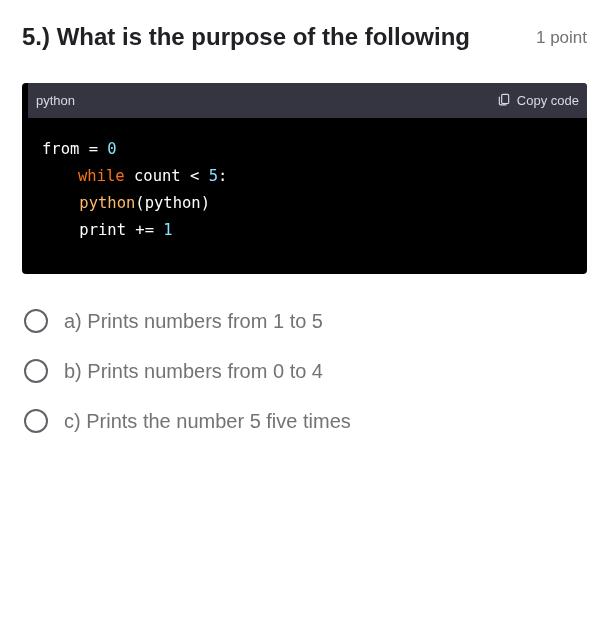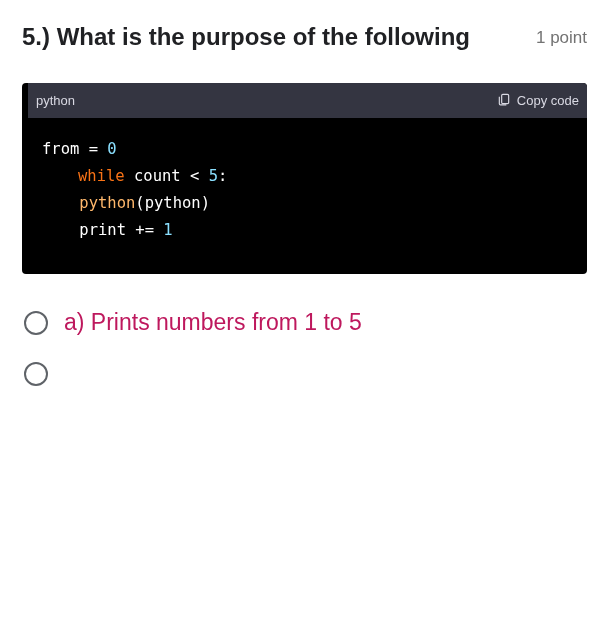--- a/index.html
+++ b/index.html
@@ -75,22 +75,22 @@
     cursor: pointer;
   }
   .radio {
     width: 24px;
     height: 24px;
     border: 2.4px solid #5f6368;
     border-radius: 50%;
     flex-shrink: 0;
   }
   .option-label {
-    font-size: 23px;
-    color: #be185d;
+    font-size: 20px;
+    color: #737373;
   }
 </style>
 </head>
 <body>
 
 <div class="question-text">
   <div class="q-row1">
     <span class="q-flex">5.) What is the purpose of the following</span>
     <span class="points">1 point</span>
   </div>
@@ -115,14 +115,19 @@
     <span>print += </span><span class="tok-num">1</span></div>
 </div>
 
 <div class="options">
   <div class="option">
     <span class="radio"></span>
     <span class="option-label">a) Prints numbers from 1 to 5</span>
   </div>
   <div class="option">
     <span class="radio"></span>
+    <span class="option-label">b) Prints numbers from 0 to 4</span>
+  </div>
+  <div class="option">
+    <span class="radio"></span>
+    <span class="option-label">c) Prints the number 5 five times</span>
   </div>
 </div>
 
 </body></html>

